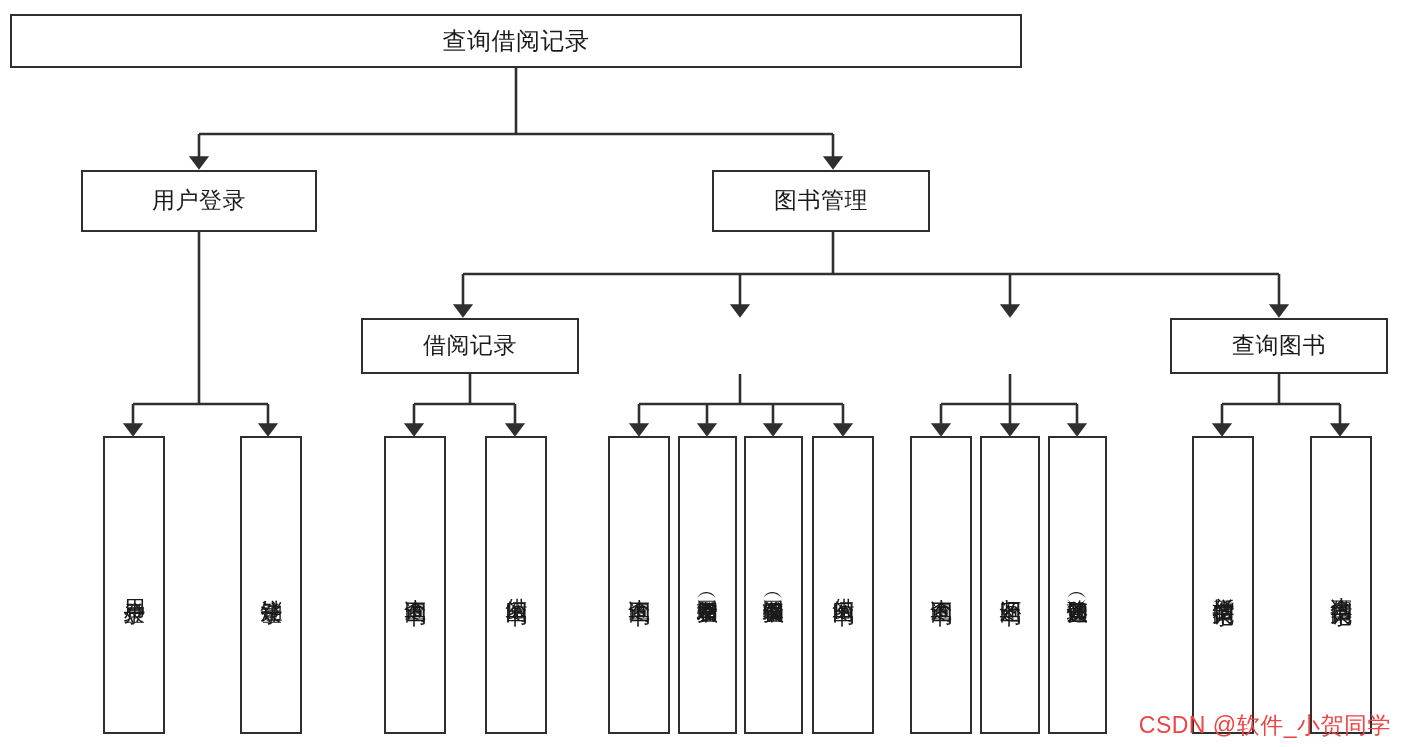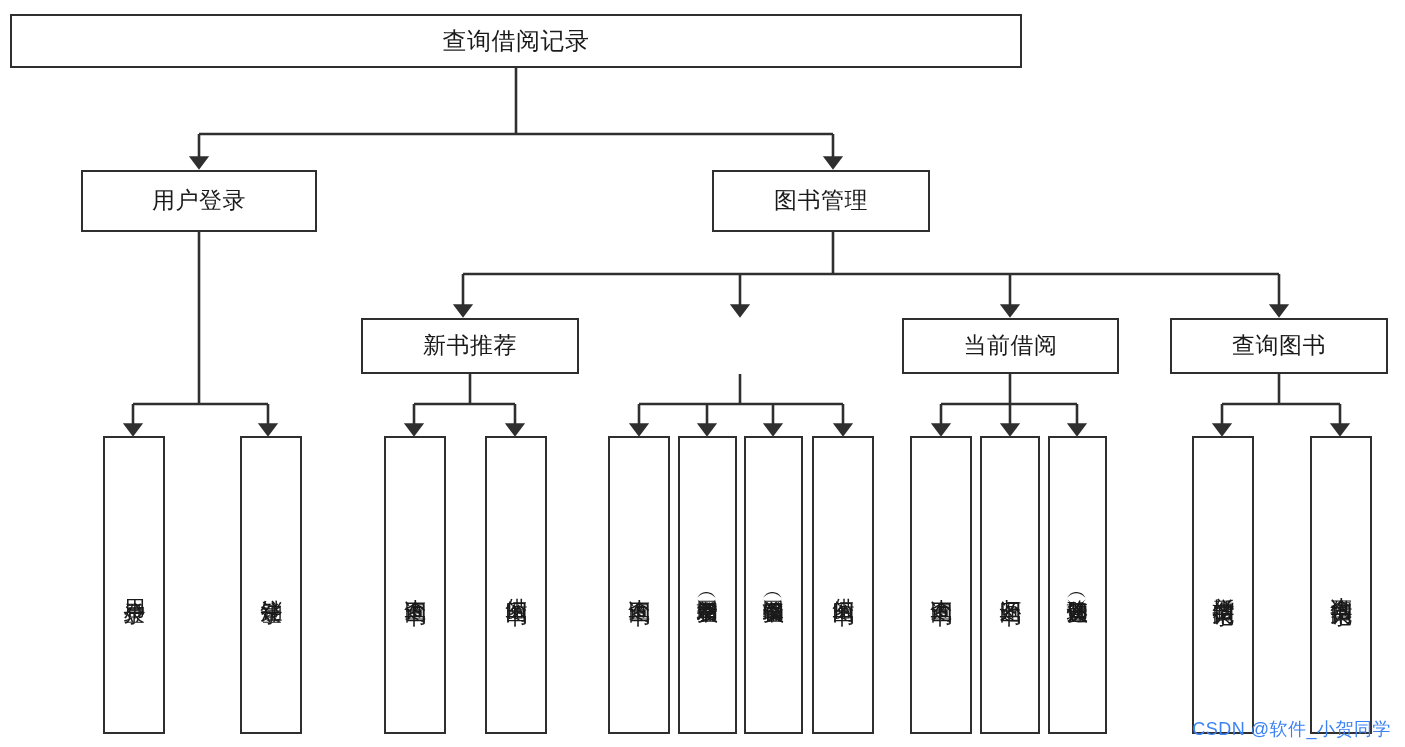--- a/index.html
+++ b/index.html
@@ -64,22 +64,22 @@
     max-height: 280px;
   }
   .node.vert .node-label.narrow {
     font-size: 21px;
     letter-spacing: 0.5px;
   }
   .watermark {
     position: absolute;
     right: 14px;
     bottom: 6px;
-    font-size: 18px;
-    color: #3b82f6;
+    font-size: 23px;
+    color: #ef4444;
     white-space: nowrap;
     letter-spacing: 0.5px;
     text-align: center;
   }
 </style>
 </head>
 <body>
 
 <div id="canvas">
 
@@ -141,27 +141,24 @@
 
   <div class="node horiz" style="left:81px; top:170px; width:236px; height:62px;">
     <span class="node-label">用户登录</span>
   </div>
 
   <div class="node horiz" style="left:712px; top:170px; width:218px; height:62px;">
     <span class="node-label">图书管理</span>
   </div>
 
   <div class="node horiz" style="left:361px; top:318px; width:218px; height:56px;">
-    <span class="node-label">新书推荐</span>
-  </div>
-
-
-  <div class="node horiz" style="left:902px; top:318px; width:217px; height:56px;">
-    <span class="node-label">当前借阅</span>
-  </div>
+    <span class="node-label">借阅记录</span>
+  </div>
+
+
 
   <div class="node horiz" style="left:1170px; top:318px; width:218px; height:56px;">
     <span class="node-label">查询图书</span>
   </div>
 
   <div class="node vert" style="left:103px; top:436px; width:62px; height:298px;">
     <span class="node-label">用户登录</span>
   </div>
 
   <div class="node vert" style="left:240px; top:436px; width:62px; height:298px;">

